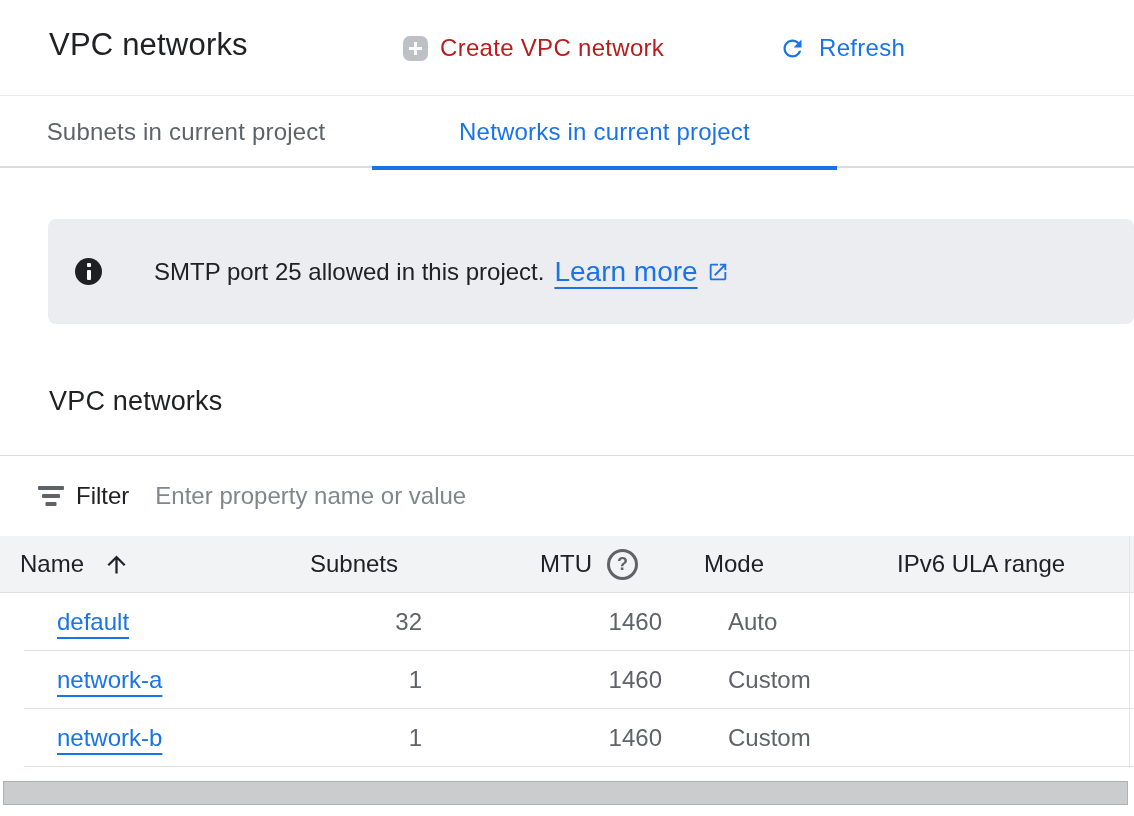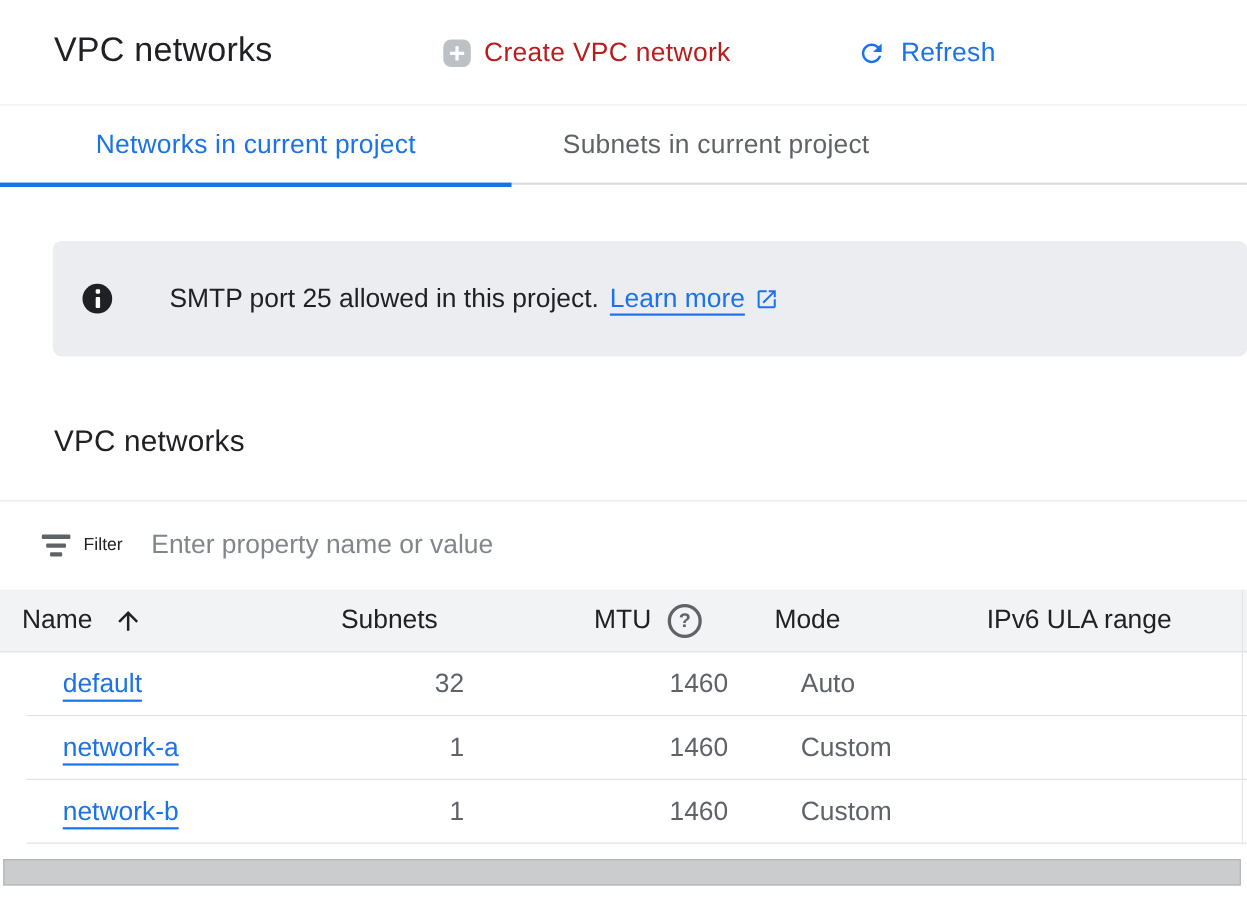--- a/index.html
+++ b/index.html
@@ -42,42 +42,42 @@
   .banner { position:absolute; top:219px; left:48px; right:0; height:105px;
             background:#ecedf0; border-radius:8px; display:flex; align-items:center;
             padding-left:27px; }
   .info-icon { width:27px; height:27px; border-radius:50%; background:#1f2023;
                position:relative; flex:0 0 auto; }
   .info-icon::before { content:""; position:absolute; left:11.5px; top:5px;
                        width:4px; height:4px; background:#fff; border-radius:1px; }
   .info-icon::after { content:""; position:absolute; left:11.5px; top:12px;
                       width:4px; height:10px; background:#fff; border-radius:1px; }
   .banner-text { margin-left:52px; font-size:24px; color:#202124; }
-  .banner-link { margin-left:10px; font-size:24px; color:#1a73e8; text-decoration:underline;
+  .banner-link { margin-left:10px; font-size:28px; color:#1a73e8; text-decoration:underline;
                  text-underline-offset:6px; text-decoration-thickness:2px; cursor:pointer;
                  display:inline-flex; align-items:center; gap:9px; }
   .ext-icon { width:22px; height:22px; flex:0 0 auto; }
 
   
   .section-title { position:absolute; left:49px; top:386px; font-size:27px;
                    font-weight:400; color:#202124; letter-spacing:.2px; }
   .section-divider { position:absolute; top:455px; left:0; right:0; height:1px;
                      background:#dadce0; }
 
   
   .filter-row { position:absolute; top:456px; left:0; right:0; height:80px;
                 display:flex; align-items:center; background:#fff; }
   .filter-icon { margin-left:38px; width:26px; height:20px; position:relative;
                  flex:0 0 auto; cursor:pointer; }
   .filter-icon span { position:absolute; left:50%; transform:translateX(-50%);
                       height:4px; background:#5f6368; border-radius:1px; }
   .filter-icon span:nth-child(1) { top:0; width:26px; }
   .filter-icon span:nth-child(2) { top:8px; width:18px; }
   .filter-icon span:nth-child(3) { top:16px; width:11px; }
-  .filter-label { margin-left:12px; font-size:16px; font-weight:500; color:#202124; }
+  .filter-label { margin-left:12px; font-size:24px; font-weight:500; color:#202124; }
   .filter-input { margin-left:26px; border:none; outline:none; background:transparent;
                   font-family:"Liberation Sans", sans-serif; font-size:24px;
                   color:#202124; width:760px; }
   .filter-input::placeholder { color:#80868b; opacity:1; }
 
   
   .grid-row { display:grid; grid-template-columns:265px 133px 240px 193px 1fr;
               align-items:center; }
   .thead { position:absolute; top:536px; left:0; right:0; height:57px;
            background:#f1f3f4; border-bottom:1px solid #e0e0e0;
@@ -117,25 +117,25 @@
 
   <button class="refresh-btn">
     <svg class="refresh-svg" width="27" height="27" viewBox="0 0 24 24">
       <path fill="#1a73e8" d="M17.65 6.35C16.2 4.9 14.21 4 12 4c-4.42 0-7.99 3.58-8 8s3.57 8 7.99 8c3.73 0 6.84-2.55 7.73-6h-2.08c-.82 2.33-3.04 4-5.65 4-3.31 0-6-2.69-6-6s2.69-6 6-6c1.66 0 3.14.69 4.22 1.78L13 11h7V4l-2.35 2.35z"></path>
     </svg>
     <span class="lbl">Refresh</span>
   </button>
 </div>
 
 <nav class="tabbar">
+  <div class="tab inactive">
+    <span>Subnets in current project</span>
+  </div>
   <div class="tab active">
     <span>Networks in current project</span>
-  </div>
-  <div class="tab inactive">
-    <span>Subnets in current project</span>
   </div>
 </nav>
 
 <div class="banner">
   <span class="info-icon"></span>
   <span class="banner-text">SMTP port 25 allowed in this project.</span>
   <a class="banner-link">
     <span>Learn more</span>
     <svg class="ext-icon" width="22" height="22" viewBox="0 0 24 24">
       <path fill="#1a73e8" d="M19 19H5V5h7V3H5c-1.11 0-2 .9-2 2v14c0 1.1.89 2 2 2h14c1.1 0 2-.9 2-2v-7h-2v7zM14 3v2h3.59l-9.83 9.83 1.41 1.41L19 6.41V10h2V3h-7z"></path>

